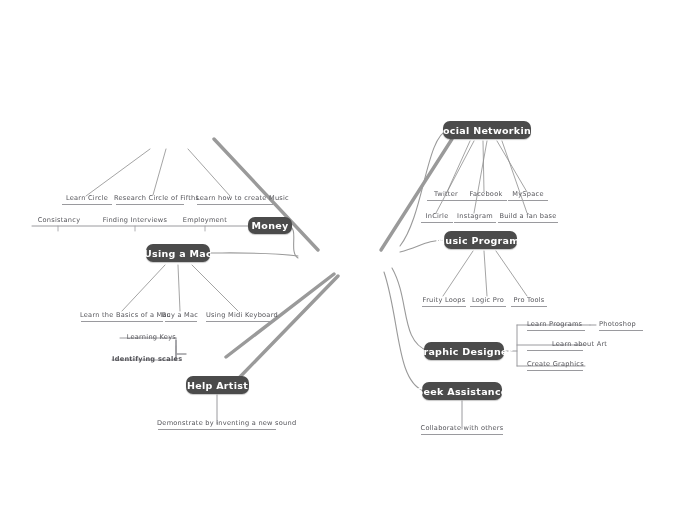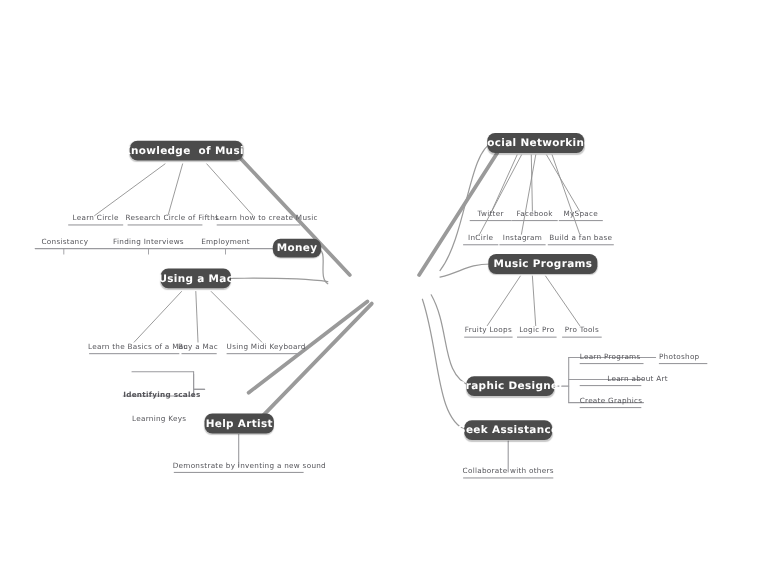--- a/index.html
+++ b/index.html
@@ -142,32 +142,31 @@
         <path d="M517 366 L 585 366"></path>
         <path d="M590 325 L 596 325"></path>
       </g>
 
       <g stroke="#9a9a9e" stroke-width="1">
         <path d="M462 401 L 462 429"></path>
       </g>
     </g>
   </svg>
 
-  <div class="node" style="left:118px; top:128px; width:103px; height:18px;">Knowledge  of Music</div>
 
   <div class="node" style="left:248px; top:217px; width:44px; height:17px;">Money</div>
 
   <div class="node" style="left:146px; top:244px; width:64px; height:18px;">Using a Mac</div>
 
 
   <div class="node" style="left:186px; top:376px; width:63px; height:18px;">Help Artist</div>
 
   <div class="node" style="left:443px; top:121px; width:88px; height:18px;">Social Networking</div>
 
-  <div class="node" style="left:444px; top:231px; width:99px; height:18px;">Music Programs</div>
+  <div class="node" style="left:444px; top:231px; width:73px; height:18px;">Music Programs</div>
 
   <div class="node" style="left:424px; top:342px; width:80px; height:18px;">Graphic Designer</div>
 
   <div class="node" style="left:422px; top:382px; width:80px; height:18px;">Seek Assistance</div>
 
 
   <div class="leaf" style="left:60px; top:194px; width:54px;">Learn Circle</div>
   <div class="leaf-bar" style="left:62px; top:204px; width:50px;"></div>
 
   <div class="leaf" style="left:114px; top:194px; width:72px;">Research Circle of Fifths</div>
@@ -184,21 +183,21 @@
 
   <div class="leaf" style="left:80px; top:311px; width:84px;">Learn the Basics of a Mac</div>
   <div class="leaf-bar" style="left:81px; top:321px; width:82px;"></div>
 
   <div class="leaf" style="left:152px; top:311px; width:56px;">Buy a Mac</div>
   <div class="leaf-bar" style="left:165px; top:321px; width:32px;"></div>
 
   <div class="leaf" style="left:206px; top:311px; width:68px;">Using Midi Keyboard</div>
   <div class="leaf-bar" style="left:206px; top:321px; width:68px;"></div>
 
-  <div class="leaf" style="left:120px; top:333px; width:56px; text-align:left;margin-top:44px;">Learning Keys</div>
+  <div class="leaf" style="left:120px; top:333px; width:56px; text-align:right;">Learning Keys</div>
 
   <div class="leaf" style="left:112px; top:355px; width:64px; text-align:left;font-weight:bold;">Identifying scales</div>
 
   <div class="leaf" style="left:157px; top:419px; width:120px;">Demonstrate by inventing a new sound</div>
   <div class="leaf-bar" style="left:158px; top:429px; width:118px;"></div>
 
   <div class="leaf" style="left:425px; top:190px; width:42px;">Twitter</div>
   <div class="leaf-bar" style="left:427px; top:200px; width:38px;"></div>
 
   <div class="leaf" style="left:464px; top:190px; width:44px;">Facebook</div>

